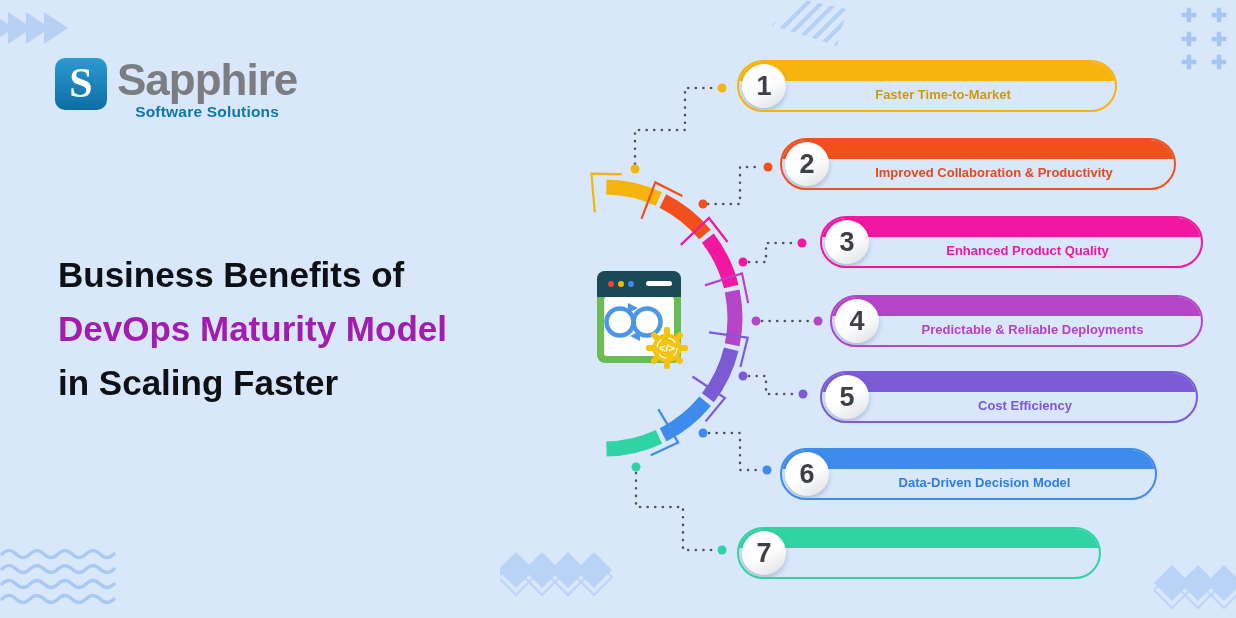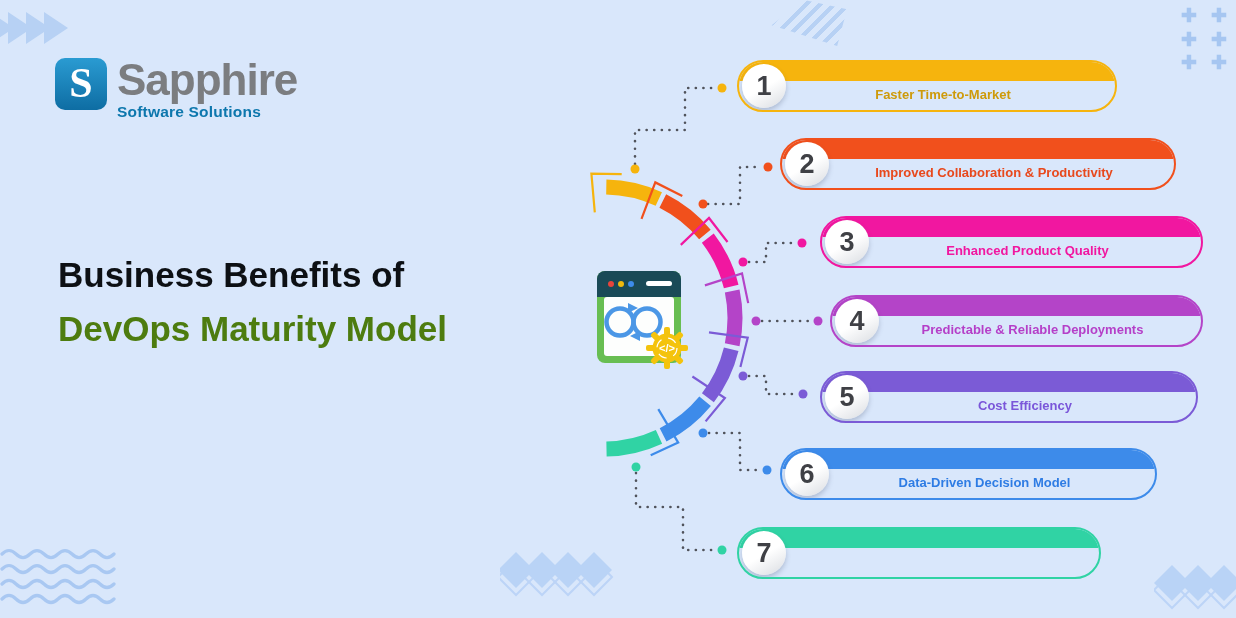--- a/index.html
+++ b/index.html
@@ -6,25 +6,25 @@
   .canvas{position:relative;width:1236px;height:618px;background:#d9e7fb;overflow:hidden;
           font-family:"Liberation Sans",sans-serif;}
 
   
   .logo{position:absolute;left:55px;top:58px;display:flex;gap:10px;align-items:flex-start;}
   .logo-mark{width:52px;height:52px;border-radius:10px;background:linear-gradient(180deg,#2a9bd2,#0e6da3);
              display:flex;align-items:center;justify-content:center;color:#fff;
              font-family:"Liberation Serif",serif;font-weight:700;font-size:42px;line-height:1;padding-bottom:3px;box-sizing:border-box;}
   .logo-texts{display:flex;flex-direction:column;}
   .brand{font-size:44px;font-weight:800;color:#7b7d80;line-height:1;letter-spacing:-1px;text-align:right;}
-  .tagline{font-size:15.5px;font-weight:700;color:#0d77ad;text-align:left;margin-top:1px;letter-spacing:.2px;}
+  .tagline{font-size:15.5px;font-weight:700;color:#0d77ad;text-align:center;margin-top:1px;letter-spacing:.2px;}
 
   
   .title{position:absolute;left:58px;top:248px;font-size:35px;font-weight:800;line-height:54px;color:#0d1014;}
-  .title .accent{color:#4d7c0f;}
+  .title .accent{color:#a21caf;}
 
   
   .pill{position:absolute;height:52px;box-sizing:border-box;border:2px solid var(--c);
         border-radius:28px;overflow:hidden;}
   .pill .band{position:absolute;top:0;left:0;right:0;height:19px;background:var(--c);}
   .pill .plabel{position:absolute;left:46px;right:14px;top:17px;bottom:0;display:flex;align-items:center;
         justify-content:center;font-size:13px;font-weight:700;color:var(--tc);white-space:nowrap;}
   .num{position:absolute;top:2px;left:3px;width:44px;height:44px;border-radius:50%;
        background:linear-gradient(150deg,#ffffff 52%,#d9dce1 100%);
        box-shadow:0 3px 5px rgba(70,80,110,.28);display:flex;align-items:center;justify-content:center;
@@ -108,20 +108,21 @@
     <div class="logo-mark">S</div>
     <div class="logo-texts">
       <div class="brand">Sapphire</div>
       <div class="tagline">Software Solutions</div>
     </div>
   </div>
 
   <div class="title">
     <div>Business Benefits of</div>
     <div class="accent">DevOps Maturity Model</div>
+    <div>in Scaling Faster</div>
   </div>
 
   <svg class="diagram" width="1236" height="618" viewBox="0 0 1236 618">
 
     <g>
       <path class="conn" d="M635 164 L635 130 L685 130 L685 88 L716 88"></path>
       <path class="conn" d="M708 204 L740 204 L740 167 L762 167"></path>
       <path class="conn" d="M749 262 L766 262 L766 243 L796 243"></path>
       <path class="conn" d="M762 321 L812 321"></path>
       <path class="conn" d="M749 376 L766 376 L766 394 L797 394"></path>

